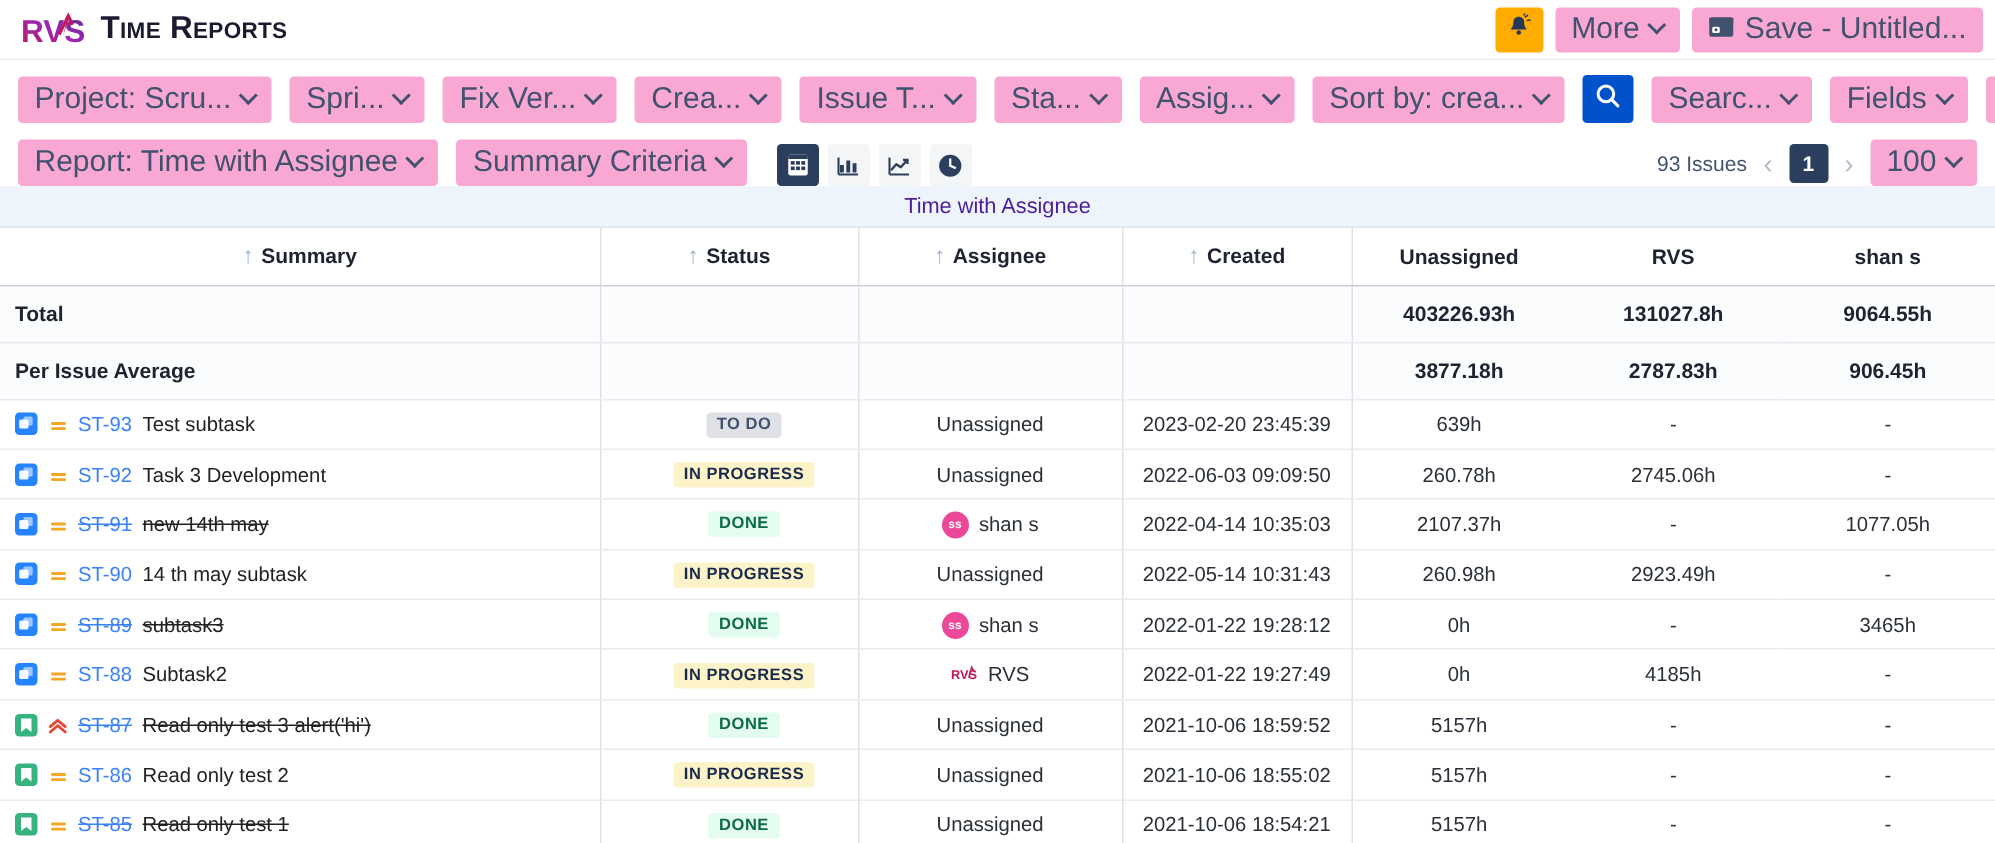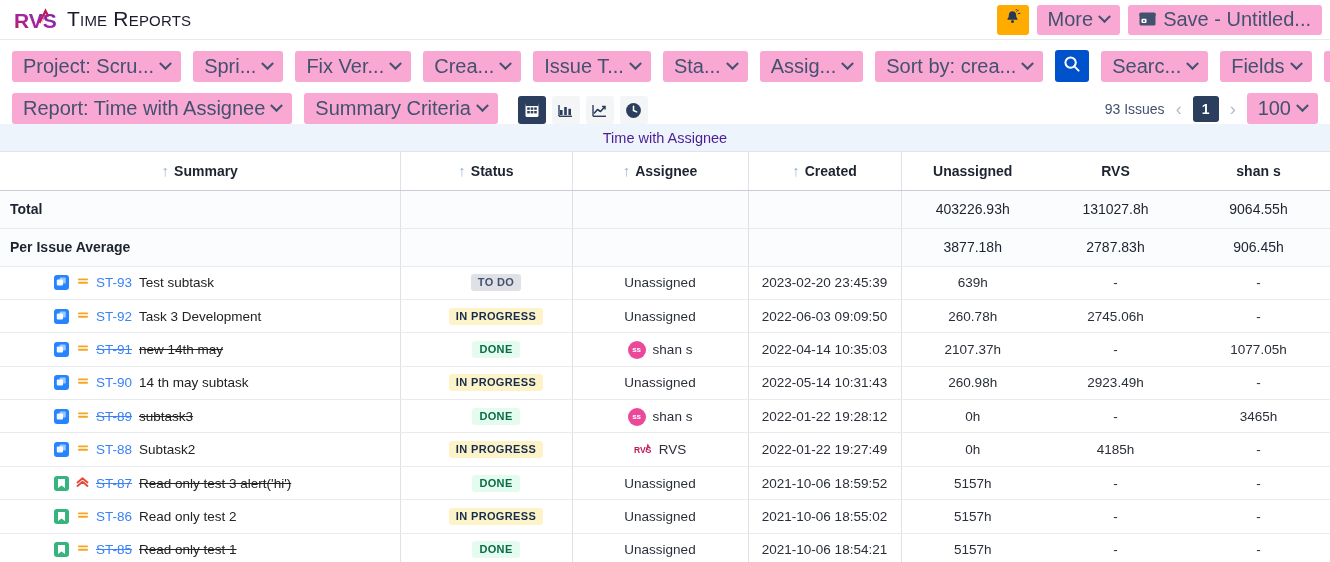--- a/index.html
+++ b/index.html
@@ -21,21 +21,21 @@
   }
   .brand { display: flex; align-items: baseline; gap: 9px; }
   .logo-mark {
     width: 44px; height: 26px;
     position: relative;
     display: inline-block;
     align-self: center;
   }
   .app-title {
     font-size: 21px;
-    font-weight: normal;
+    font-weight: bold;
     color: #1b1b2f;
     letter-spacing: .2px;
     font-variant: small-caps;
     text-transform: capitalize;
   }
   .header-right {
     margin-left: auto;
     display: flex;
     align-items: center;
     gap: 8px;
@@ -134,23 +134,23 @@
     color: #2a2f38;
     vertical-align: middle;
   }
   td.c-summary { border-right: 1px solid #dfe1e6; padding-left: 8px; }
   td.c-status  { border-right: 1px solid #dfe1e6; text-align: center; }
   td.c-assignee{ border-right: 1px solid #dfe1e6; text-align: center; }
   td.c-created { border-right: 1px solid #dfe1e6; text-align: center; }
   td.c-num { text-align: center; }
   .sortarrow { color: #9fb6d4; font-size: 15px; margin-right: 5px; font-weight: normal; }
   tr.totrow td { background: #fbfcfd; font-weight: bold; color: #1d2330; height: 38px; font-size: 14px; }
-  tr.totrow td.c-num { font-weight: normal; margin-top: 40px; }
+  tr.totrow td.c-num { font-weight: bold; margin-top: 40px; }
   
-  .sumwrap { display: flex; align-items: flex-start; gap: 7px; margin-left: 44px; }
+  .sumwrap { display: flex; align-items: flex-end; gap: 7px; }
   .itype {
     width: 15px; height: 15px; border-radius: 3px;
     display: inline-flex; align-items: center; justify-content: center;
     flex: 0 0 auto;
   }
   .itype.subtask { background: #2684ff; }
   .itype.story { background: #36b37e; }
   .prio { width: 13px; flex: 0 0 auto; display: flex; align-items: center; justify-content: center; }
   .key { color: #3b82f6; font-size: 13.5px; }
   .sumtext { font-size: 13.5px; color: #222; }

